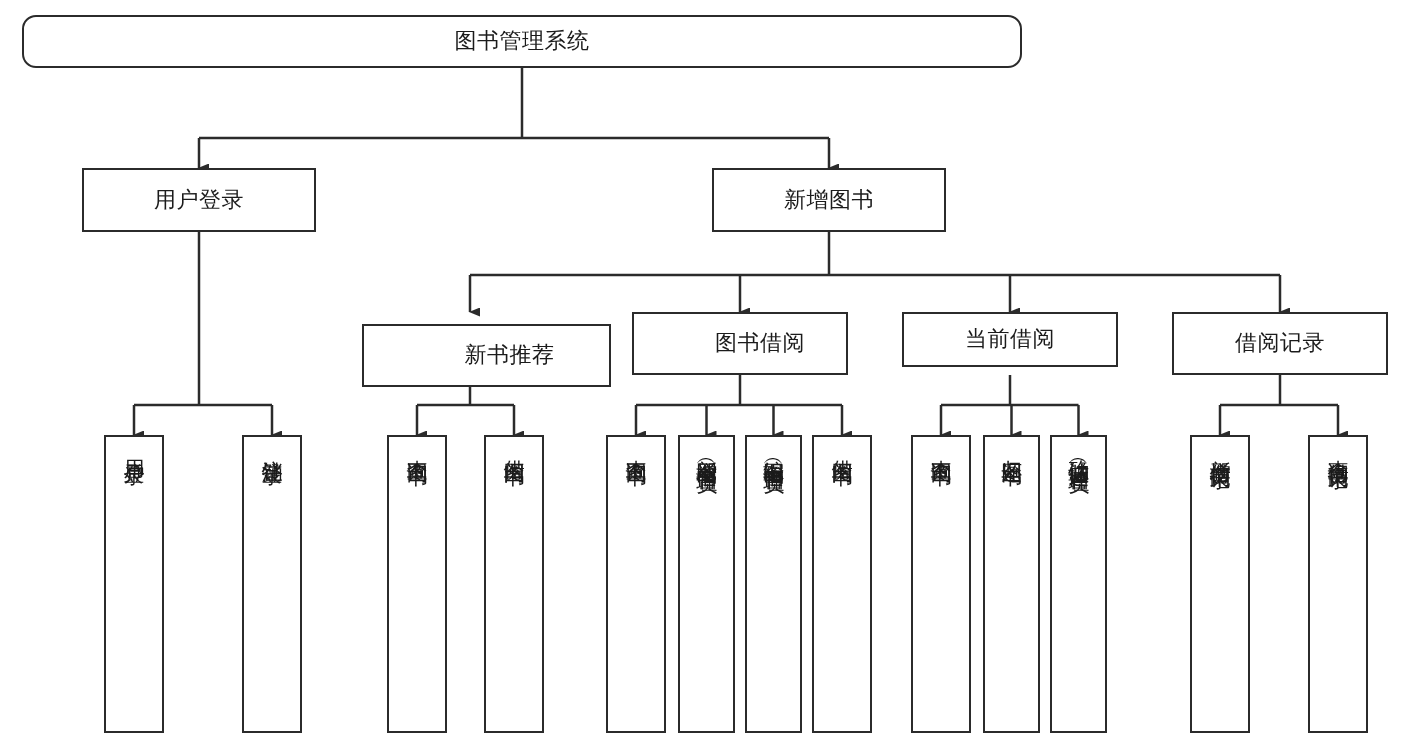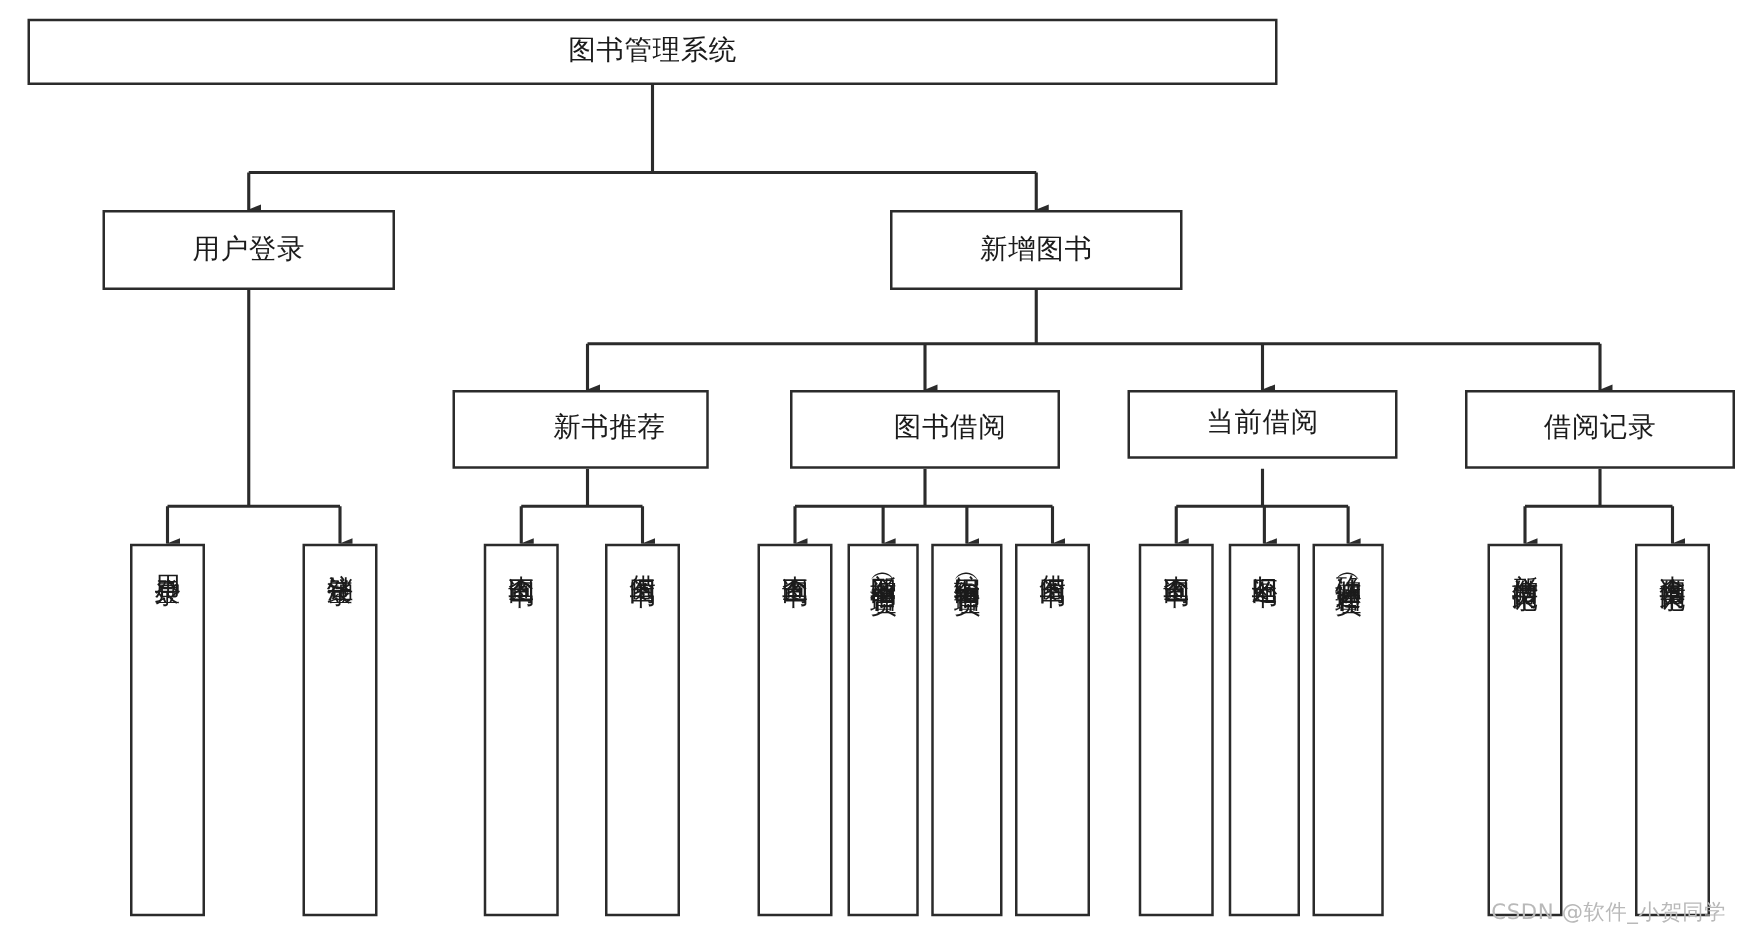--- a/index.html
+++ b/index.html
@@ -109,30 +109,30 @@
         <line x1="941" y1="405" x2="941" y2="435" stroke="#2b2b2b" stroke-width="2.5" marker-end="url(#arrowhead)"></line>
         <line x1="1011.5" y1="405" x2="1011.5" y2="435" stroke="#2b2b2b" stroke-width="2.5" marker-end="url(#arrowhead)"></line>
         <line x1="1078.5" y1="405" x2="1078.5" y2="435" stroke="#2b2b2b" stroke-width="2.5" marker-end="url(#arrowhead)"></line>
         <line x1="1280" y1="375" x2="1280" y2="405" stroke="#2b2b2b" stroke-width="2.5"></line>
         <line x1="1220" y1="405" x2="1338" y2="405" stroke="#2b2b2b" stroke-width="2.5"></line>
         <line x1="1220" y1="405" x2="1220" y2="435" stroke="#2b2b2b" stroke-width="2.5" marker-end="url(#arrowhead)"></line>
         <line x1="1338" y1="405" x2="1338" y2="435" stroke="#2b2b2b" stroke-width="2.5" marker-end="url(#arrowhead)"></line>
       </g>
   </svg>
   <div id="node-layer">
-      <div class="node-box horiz" style="left: 22px; top: 15px; width: 1000px; height: 53px;">
+      <div class="node-box horiz" style="left: 22px; top: 15px; width: 1000px; height: 53px; border-radius: 14px;">
         <span class="node-label">图书管理系统</span>
       </div>
       <div class="node-box horiz" style="left: 82px; top: 168px; width: 234px; height: 64px;">
         <span class="node-label">用户登录</span>
       </div>
       <div class="node-box horiz" style="left: 712px; top: 168px; width: 234px; height: 64px;">
         <span class="node-label">新增图书</span>
       </div>
-      <div class="node-box horiz" style="left: 362px; top: 312px; width: 205px; height: 63px; padding-left: 46px;">
+      <div class="node-box horiz" style="left: 362px; top: 324px; width: 249px; height: 63px; padding-left: 46px;">
         <span class="node-label">新书推荐</span>
       </div>
       <div class="node-box horiz" style="left: 632px; top: 312px; width: 216px; height: 63px; padding-left: 40px;">
         <span class="node-label">图书借阅</span>
       </div>
       <div class="node-box horiz" style="left: 902px; top: 312px; width: 216px; height: 55px;">
         <span class="node-label">当前借阅</span>
       </div>
       <div class="node-box horiz" style="left: 1172px; top: 312px; width: 216px; height: 63px; justify-content: center;">
         <span class="node-label">借阅记录</span>
@@ -170,14 +170,13 @@
       <div class="node-box vert" style="left: 1050px; top: 435px; width: 57px; height: 298px;">
         <span class="node-label">确认归还（管理员）</span>
       </div>
       <div class="node-box vert" style="left: 1190px; top: 435px; width: 60px; height: 298px;">
         <span class="node-label">新增借阅记录</span>
       </div>
       <div class="node-box vert" style="left: 1308px; top: 435px; width: 60px; height: 298px;">
         <span class="node-label">查询借阅记录</span>
       </div>
     </div>
-  <div class="watermark" style="left: 1193px; top: 718px; color: rgb(185, 185, 185);">CSDN @软件_小贺同学</div>
 </div>
 
 </body></html>

